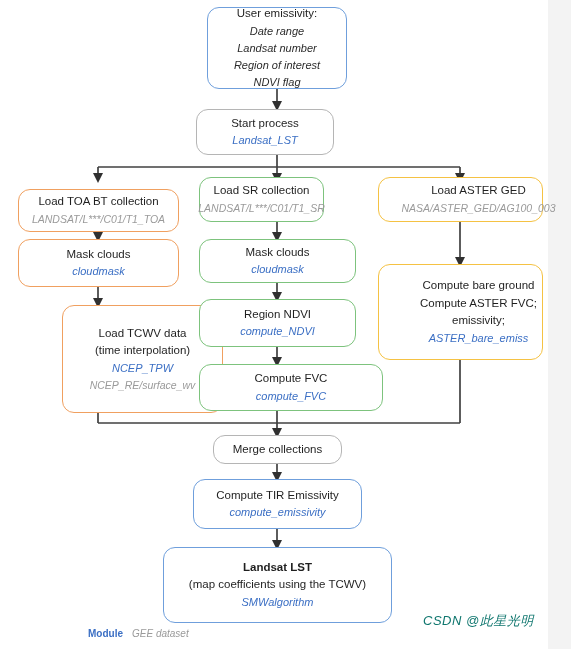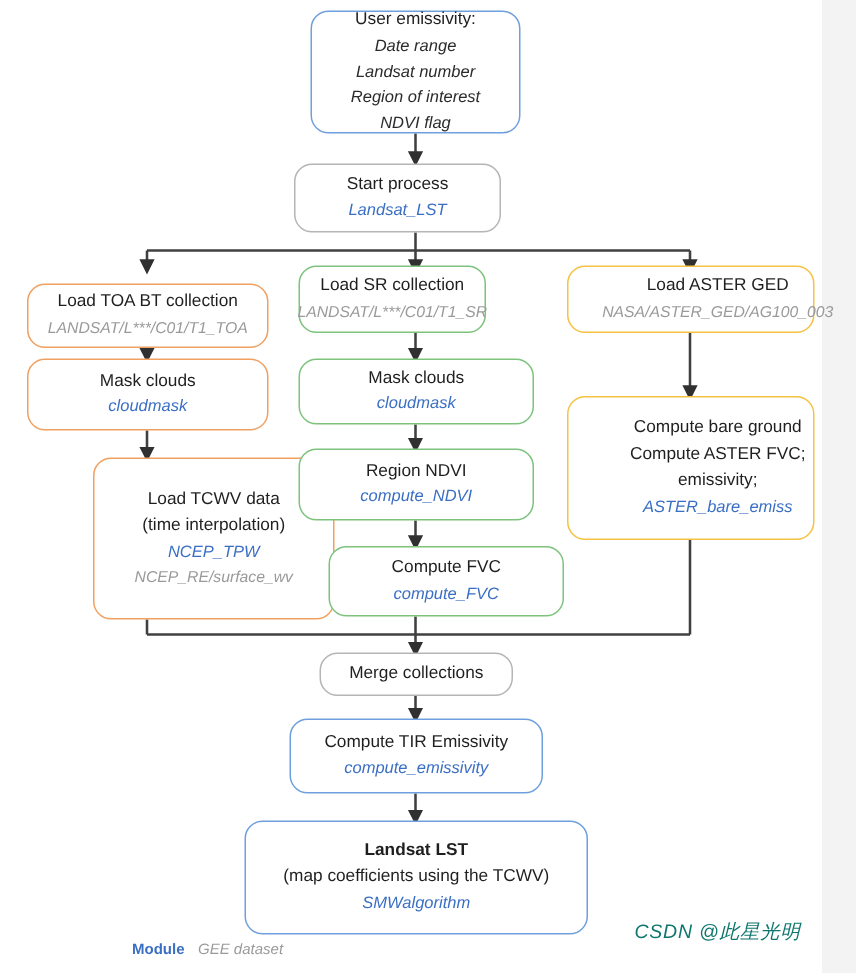--- a/index.html
+++ b/index.html
@@ -194,21 +194,21 @@
     <div class="title">(time interpolation)</div>
     <div class="module">NCEP_TPW</div>
     <div class="dataset">NCEP_RE/surface_wv</div>
   </div>
 
   <div class="node green" style="left:199px; top:299px; width:157px; height:48px;">
     <div class="title">Region NDVI</div>
     <div class="module">compute_NDVI</div>
   </div>
 
-  <div class="node green" style="left:199px; top:364px; width:157px; height:47px;margin-left:20px;">
+  <div class="node green" style="left:199px; top:364px; width:184px; height:47px;">
     <div class="title">Compute FVC</div>
     <div class="module">compute_FVC</div>
   </div>
 
   <div class="node gray" style="left:213px; top:435px; width:129px; height:29px;">
     <div class="title">Merge collections</div>
   </div>
 
   <div class="node blue" style="left:193px; top:479px; width:169px; height:50px;">
     <div class="title">Compute TIR Emissivity</div>

